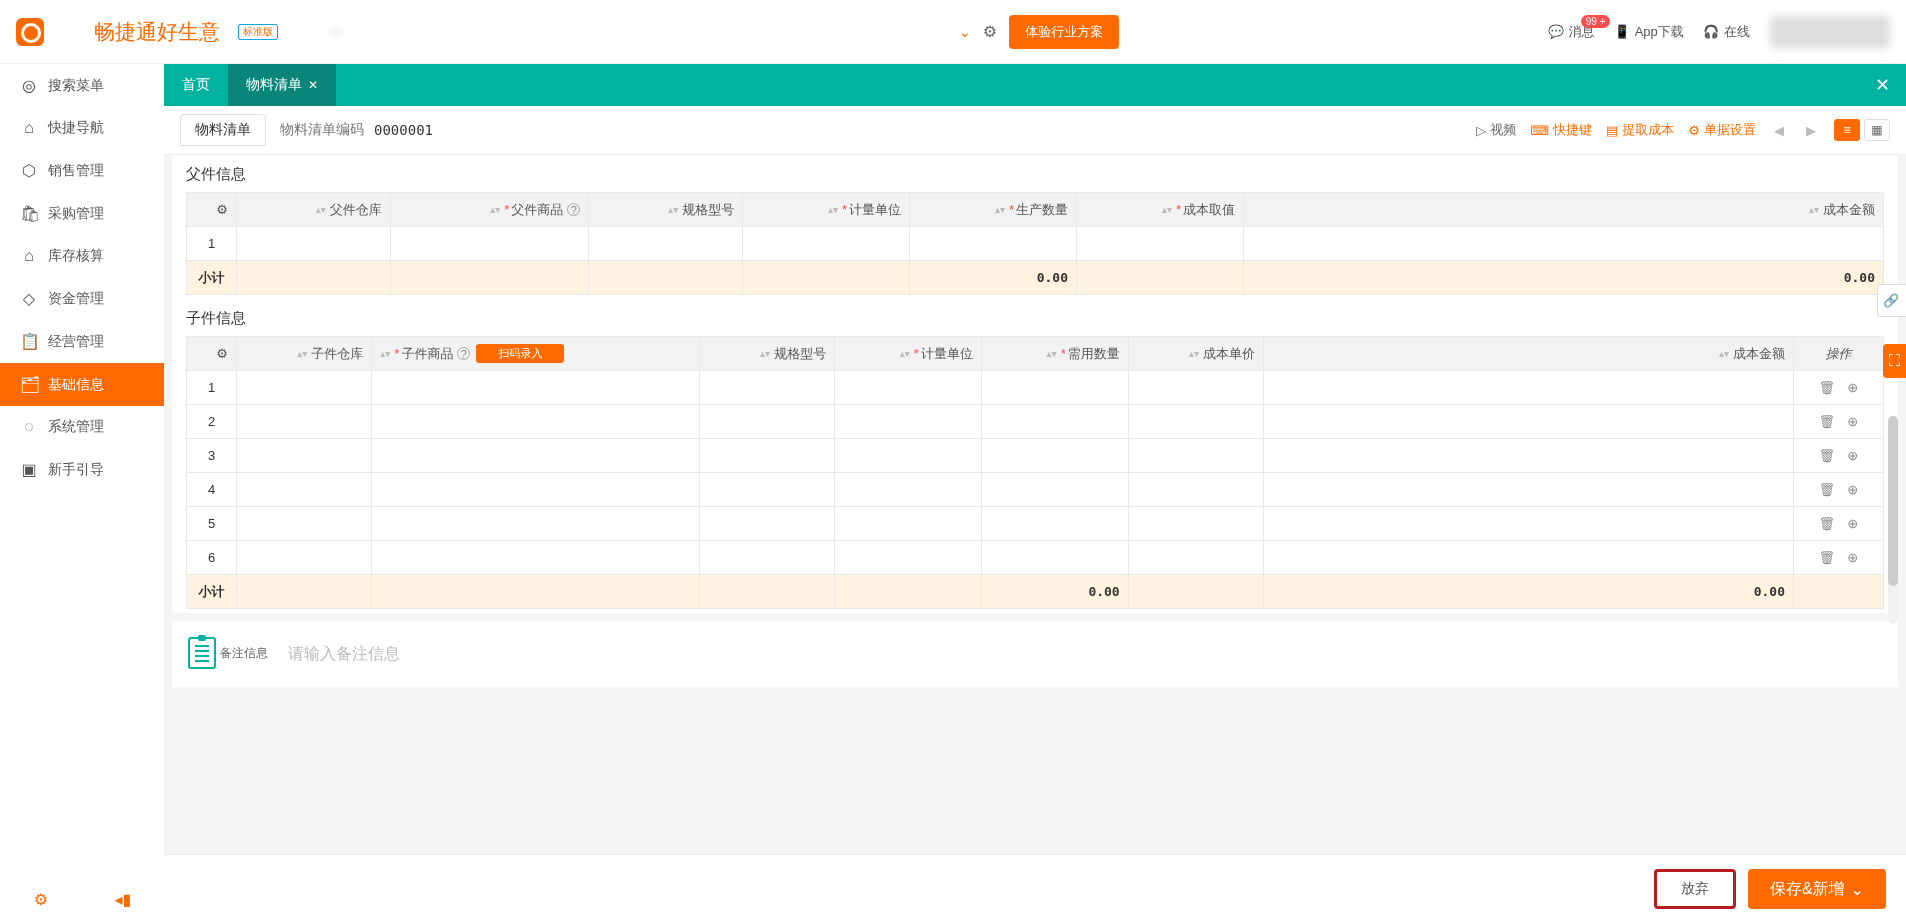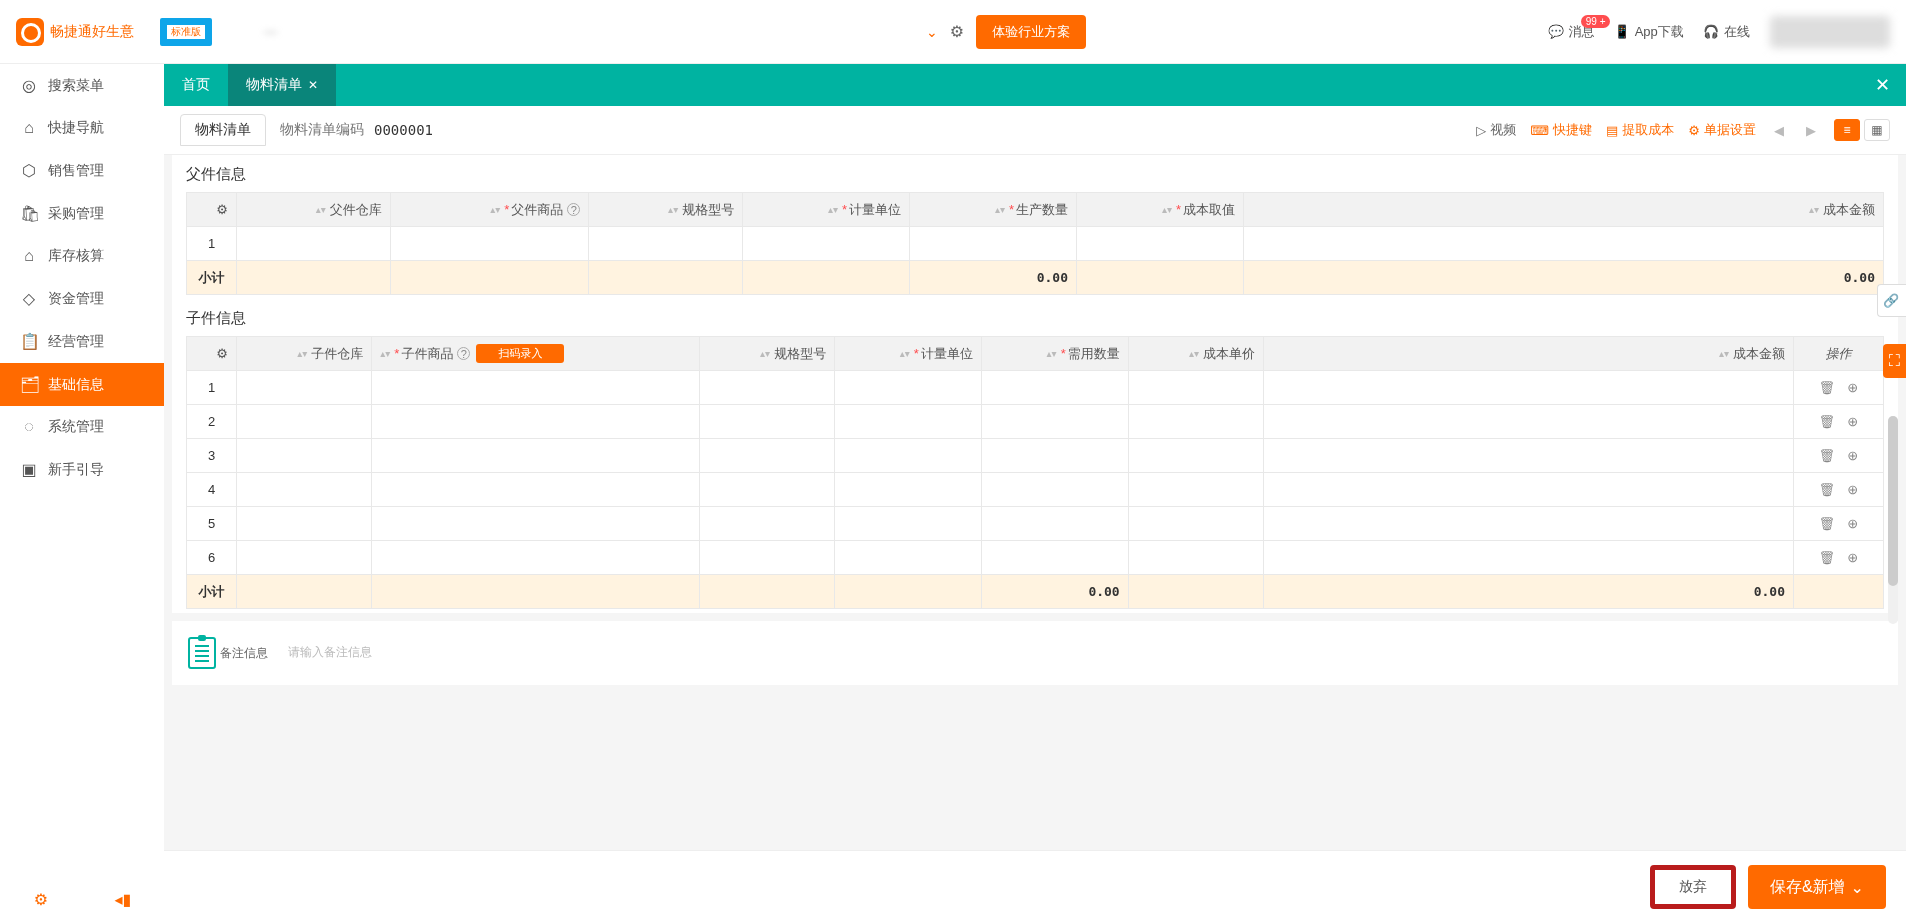--- a/index.html
+++ b/index.html
@@ -4,22 +4,22 @@
 <style>
 * { margin: 0; padding: 0; box-sizing: border-box; font-family: "Microsoft YaHei", Arial, sans-serif; }
 body { background: #f5f5f5; font-size: 13px; color: #333; }
 .app { display: flex; flex-direction: column; height: 923px; width: 1906px; }
 
 
 .header { display: flex; align-items: center; height: 64px; background: #fff; padding: 0 16px; gap: 12px; border-bottom: 1px solid #eee; }
 .logo { display: flex; align-items: center; gap: 6px; }
 .logo-icon { width: 28px; height: 28px; background: #ff6a00; border-radius: 6px; position: relative; }
 .logo-icon::before { content: ""; position: absolute; width: 14px; height: 14px; border: 3px solid #fff; border-radius: 50%; top: 5px; left: 5px; }
-.logo-text { font-size: 14px; color: #ff6a00; font-weight: 500; }
-.logo-sub { font-size: 10px; color: #ff6a00; border: 7px solid #0ea5e9; padding: 0 4px; border-radius: 2px; margin-left: 20px; }
+.logo-text { font-size: 21px; color: #ff6a00; font-weight: 500; margin-left: 44px; }
+.logo-sub { font-size: 10px; color: #ff6a00; border: 1px solid #0ea5e9; padding: 0 4px; border-radius: 2px; margin-left: 12px; }
 .org-select { display: flex; align-items: center; gap: 8px; margin-left: 40px; color: #999; filter: blur(3px); width: 200px; }
 .chevron { color: #ff6a00; font-size: 14px; margin-left: auto; }
 .gear-btn { color: #666; font-size: 16px; cursor: pointer; }
 .primary-btn { background: #ff6a00; color: #fff; border: none; padding: 8px 16px; border-radius: 4px; font-size: 13px; cursor: pointer; }
 .header-right { margin-left: auto; display: flex; align-items: center; gap: 20px; }
 .hr-item { display: flex; align-items: center; gap: 4px; color: #555; cursor: pointer; position: relative; }
 .badge { position: absolute; top: -8px; right: -16px; background: #ff4d4f; color: #fff; font-size: 10px; padding: 1px 5px; border-radius: 8px; }
 .avatar-blur { width: 120px; height: 32px; filter: blur(4px); background: #ddd; border-radius: 4px; }
 
 
@@ -79,26 +79,26 @@
 .op-icons { display: flex; gap: 12px; justify-content: center; color: #888; }
 .op-icons span { cursor: pointer; }
 .qicon { font-size: 11px; border: 1px solid #aaa; border-radius: 50%; width: 13px; height: 13px; display: inline-flex; align-items: center; justify-content: center; margin-left: 2px; color: #888; }
 
 
 .notes { background: #fff; margin: 8px 8px 0 8px; padding: 16px; display: flex; gap: 20px; align-items: flex-start; }
 .notes-left { display: flex; flex-direction: row; align-items: center; gap: 4px; color: #666; font-size: 12px; }
 .clipboard-icon { width: 28px; height: 32px; border: 2px solid #00b3a1; border-radius: 3px; position: relative; }
 .clipboard-icon::before { content: ""; position: absolute; top: -4px; left: 8px; width: 8px; height: 6px; background: #00b3a1; border-radius: 2px; }
 .clipboard-icon::after { content: ""; position: absolute; top: 6px; left: 5px; right: 5px; height: 2px; background: #00b3a1; box-shadow: 0 5px 0 #00b3a1, 0 10px 0 #00b3a1, 0 15px 0 #00b3a1; }
-.notes-input { flex: 1; border: none; outline: none; font-size: 12px; color: #333; padding: 8px 0; }
+.notes-input { flex: 1; border: none; outline: none; font-size: 16px; color: #333; padding: 8px 0; }
 .notes-input::placeholder { color: #bbb; }
 
 
 .footer { margin-top: auto; background: #fff; padding: 14px 20px; display: flex; justify-content: flex-end; gap: 12px; border-top: 1px solid #eee; }
-.btn-secondary { background: #fff; border: 5px solid #b91c1c; color: #555; padding: 8px 24px; border-radius: 4px; font-size: 14px; cursor: pointer; }
+.btn-secondary { background: #fff; border: 3px solid #b91c1c; color: #555; padding: 8px 24px; border-radius: 4px; font-size: 14px; cursor: pointer; }
 .btn-orange { background: #ff6a00; border: none; color: #fff; padding: 8px 22px; border-radius: 4px; font-size: 16px; cursor: pointer; display: flex; align-items: center; gap: 6px; }
 
 
 .float-attach { position: absolute; right: 0; top: 220px; background: #fff; border: 1px solid #ddd; border-right: none; padding: 8px 6px; color: #888; cursor: pointer; border-radius: 4px 0 0 4px; }
 .float-expand { position: absolute; right: 0; top: 280px; background: #ff6a00; color: #fff; padding: 8px 6px; cursor: pointer; border-radius: 4px 0 0 4px; font-size: 16px; }
 .scrollbar { position: absolute; right: 8px; top: 352px; width: 10px; height: 208px; background: #f0f0f0; border-radius: 5px; }
 .scrollbar-thumb { width: 10px; height: 170px; background: #ccc; border-radius: 5px; }
 </style>
 </head>
 <body>

